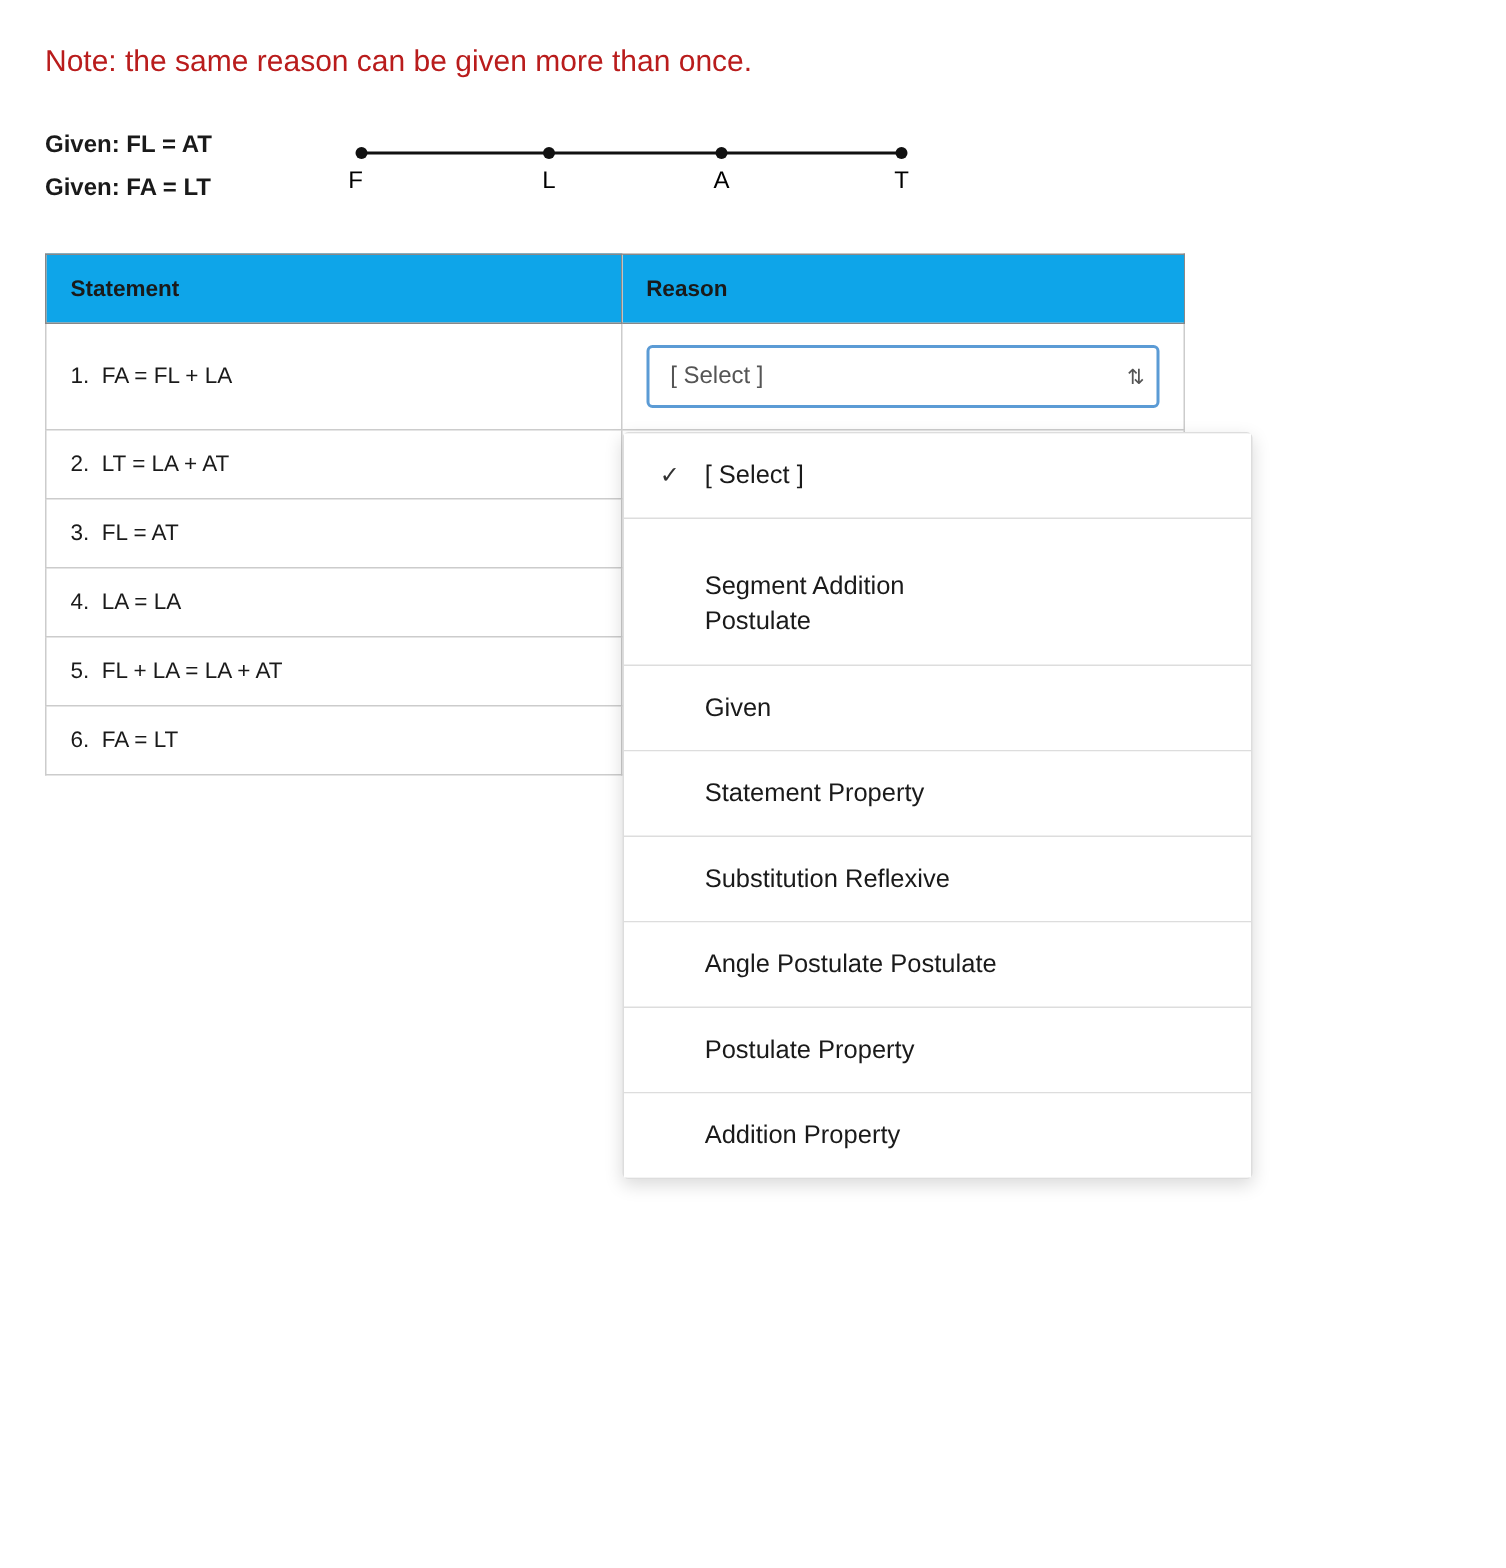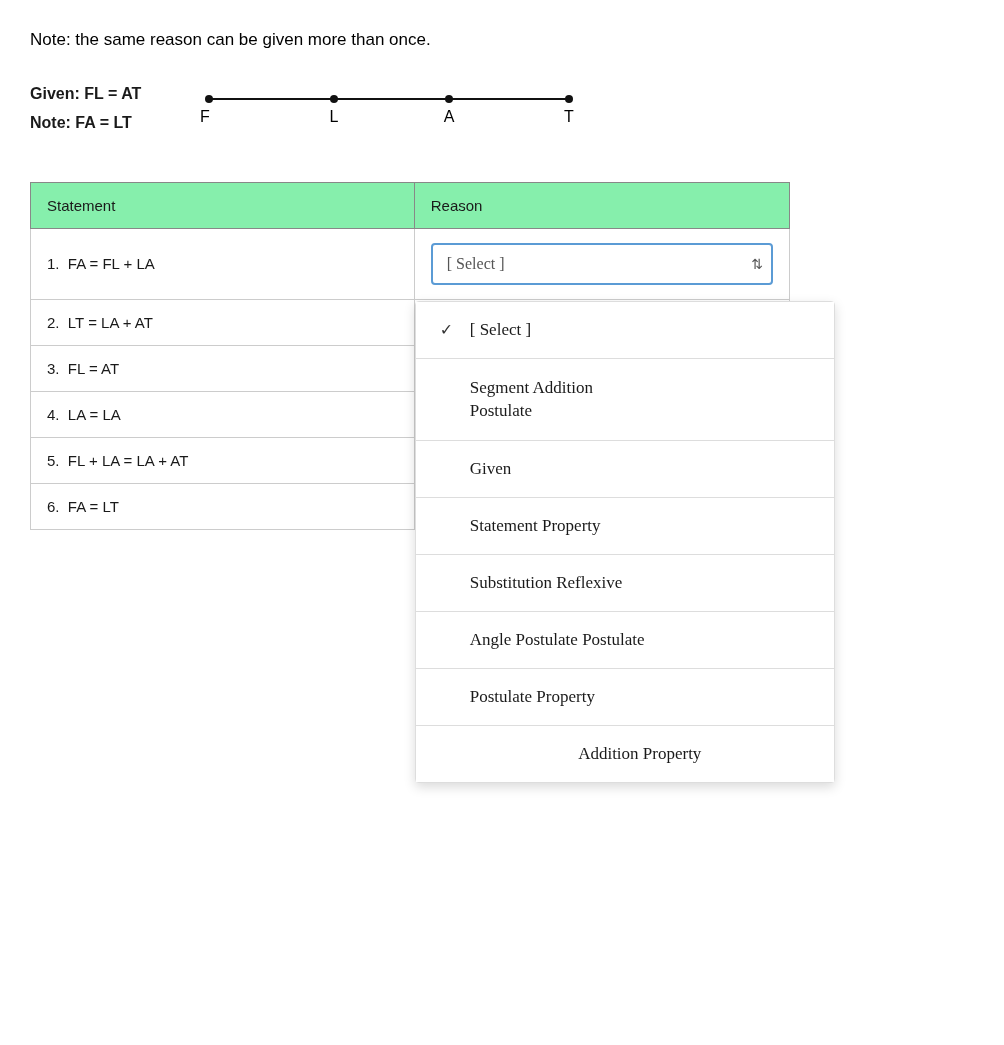--- a/index.html
+++ b/index.html
@@ -7,30 +7,30 @@
       font-family: -apple-system, BlinkMacSystemFont, 'Segoe UI', sans-serif;
       background: #fff;
       padding: 30px 30px;
       width: 1004px;
       min-height: 1045px;
       font-size: 16px;
       color: #1a1a1a;
     }
 
     .note {
-      font-size: 17px;
-      color: #000000;
+      font-size: 20px;
+      color: #b91c1c;
       margin-bottom: 30px;
     }
 
     .given-section {
       display: flex;
       align-items: center;
-      margin-bottom: 44px;
-      gap: 28px;
+      margin-bottom: 28px;
+      gap: 60px;
     }
 
     .given-text {
       font-size: 16px;
       line-height: 1.8;
       font-weight: 600;
     }
 
     .line-diagram {
       display: flex;
@@ -52,24 +52,24 @@
     }
 
     .proof-table th, .proof-table td {
       border: 1px solid #ccc;
       padding: 14px 16px;
       vertical-align: middle;
       font-size: 15px;
     }
 
     .proof-table th {
-      font-weight: normal;
+      font-weight: bold;
       font-size: 15px;
       text-align: left;
-      background: #86efac;
+      background: #0ea5e9;
       border-color: #888;
       margin-top: 26px;
     }
 
     .proof-table .stmt-col {
       width: 360px;
     }
 
     .proof-table .reason-col {
       width: 352px;
@@ -127,50 +127,50 @@
       border-bottom: 1px solid #ddd;
       cursor: pointer;
       background: #fff;
       display: flex;
       align-items: center;
       gap: 10px;
     }
 
     .dropdown-item:last-child {
       border-bottom: none;
-      justify-content: center;
     }
 
     .dropdown-item.selected {
       font-weight: normal;
     }
 
     .check-mark {
       font-size: 16px;
       color: #333;
       min-width: 20px;
     }
 
     .segment-addition {
       line-height: 1.35;
+      margin-top: 16px;
     }
 
     .table-container {
       position: relative;
     }
   </style>
 </head>
 <body>
 
 <p class="note">Note:  the same reason can be given more than once.</p>
 
 <div class="given-section">
   <div class="given-text">
     <div>Given:  FL = AT</div>
-    <div>Note:  FA = LT</div>
+    <div>Given:  FA = LT</div>
   </div>
   <div class="line-diagram">
     <svg width="420" height="50">
 
       <line x1="30" y1="15" x2="390" y2="15" stroke="#111" stroke-width="2"></line>
 
       <circle cx="30" cy="15" r="4" fill="#111"></circle>
       <circle cx="155" cy="15" r="4" fill="#111"></circle>
       <circle cx="270" cy="15" r="4" fill="#111"></circle>
       <circle cx="390" cy="15" r="4" fill="#111"></circle>
@@ -187,21 +187,21 @@
   <table class="proof-table">
     <thead>
       <tr>
         <th class="stmt-col">Statement</th>
         <th class="reason-col">Reason</th>
       </tr>
     </thead>
     <tbody>
       <tr>
         <td class="stmt-col">1.&nbsp; FA = FL + LA</td>
-        <td class="reason-col" style="position:relative;font-family:Liberation Serif, serif;">
+        <td class="reason-col" style="position:relative;">
           <div class="select-wrapper">
             <div class="select-box">[ Select ]</div>
             <span class="select-arrow">⇅</span>
           </div>
           
           <div class="dropdown-overlay">
             <div class="dropdown-item selected">
               <span class="check-mark">✓</span>
               <span>[ Select ]</span>
             </div>

